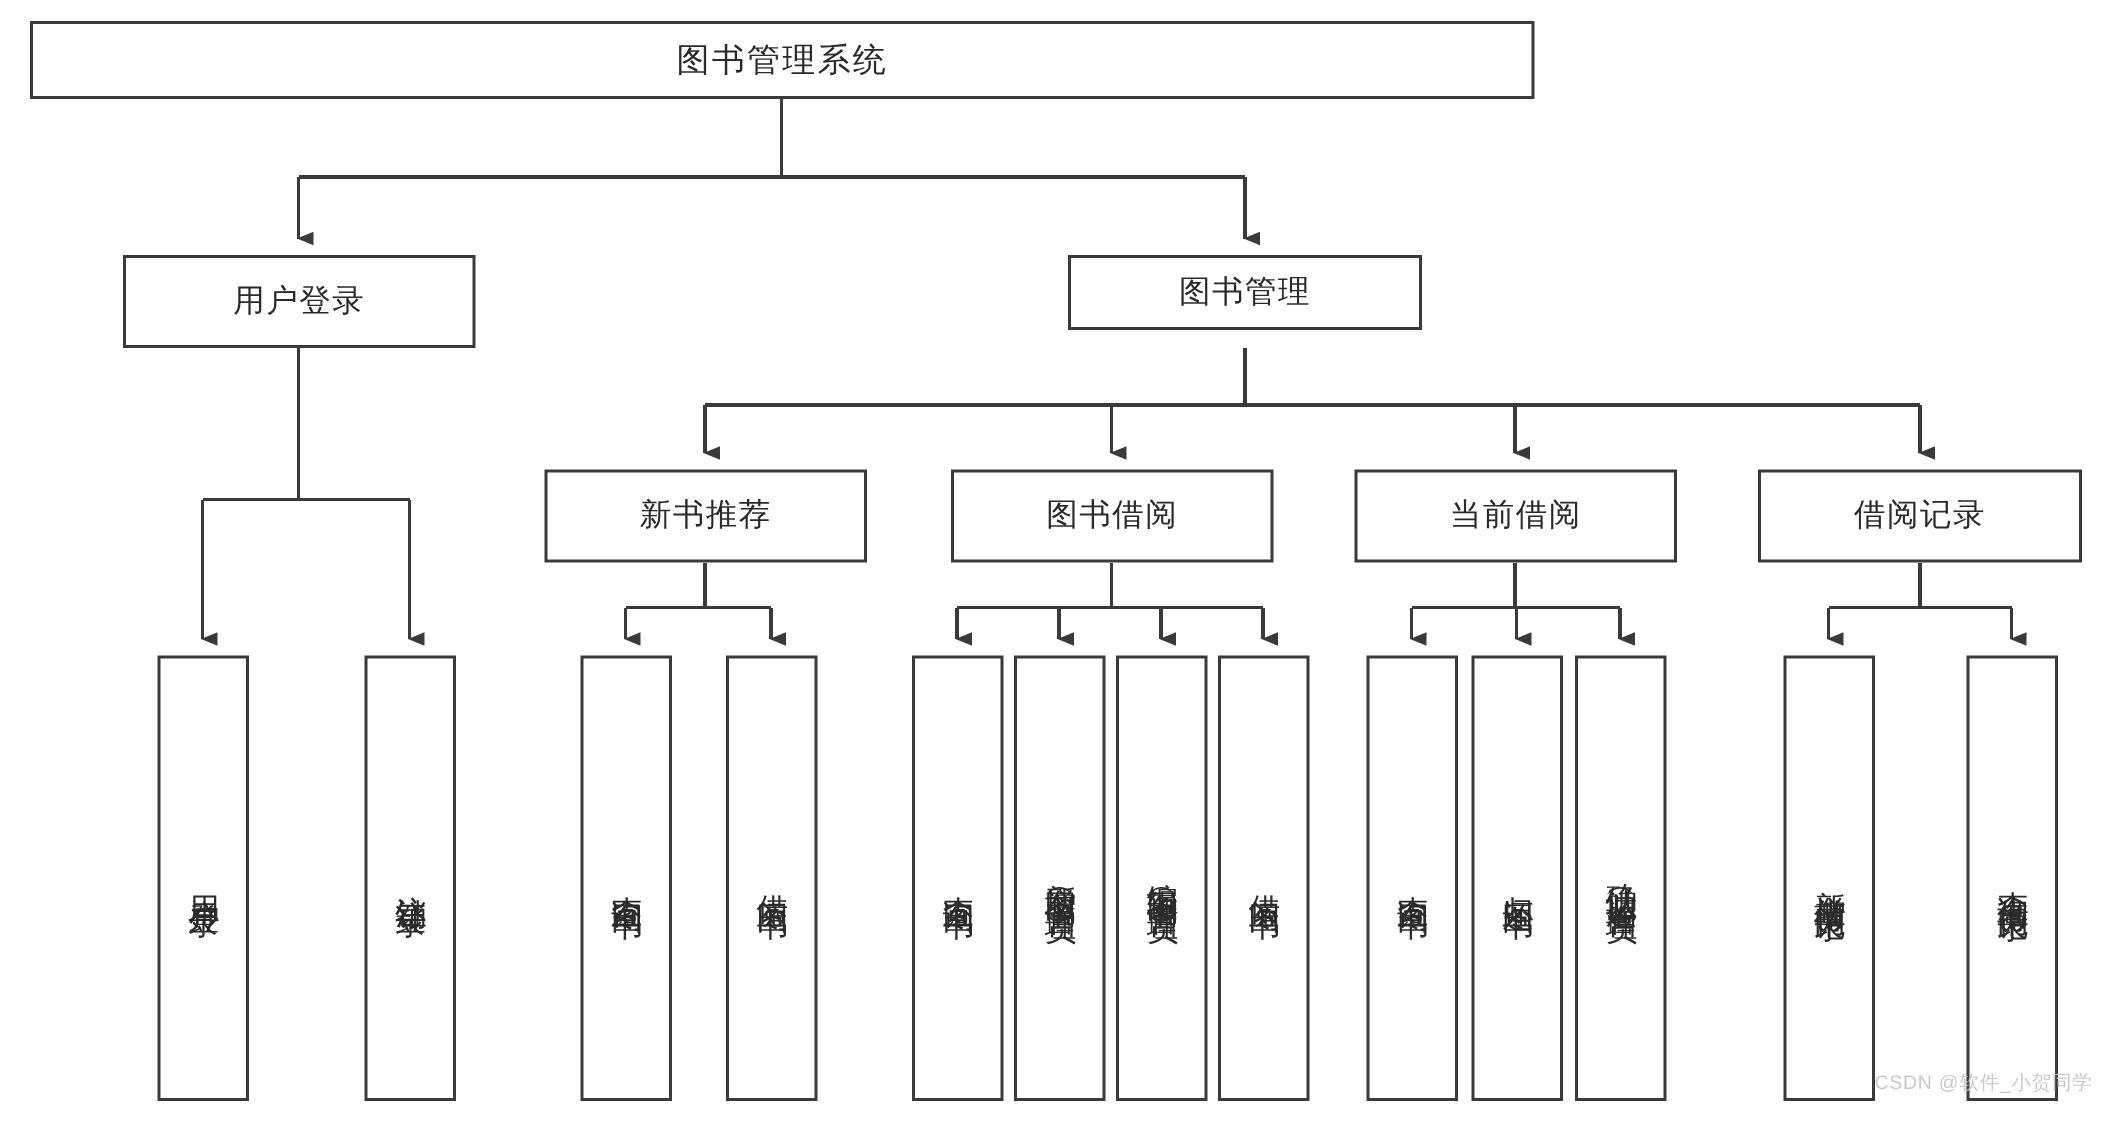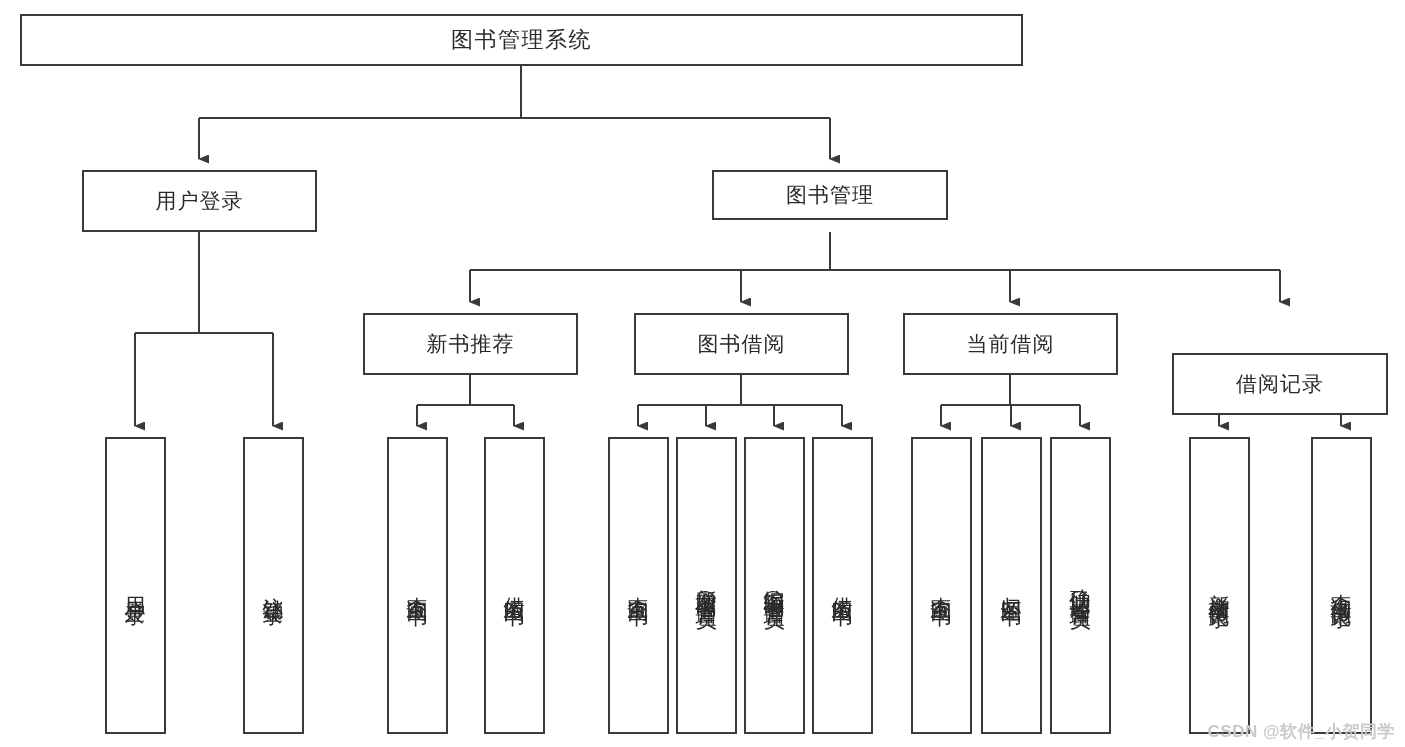--- a/index.html
+++ b/index.html
@@ -41,27 +41,26 @@
     letter-spacing:3px;
     line-height:1;
     white-space:nowrap;
     text-align:center;
   }
   #root-node .node-label{font-size:22px;letter-spacing:1.5px;}
 
   #watermark{
     position:absolute;
     right:10px;
-    bottom:4px;
-    font-size:17px;
+    bottom:16px;
+    font-size:13px;
     color:#c9c9c9;
     letter-spacing:0.5px;
     white-space:nowrap;
     user-select:none;
-    font-weight:bold;
   }
 </style>
 </head>
 <body>
 
 <div id="diagram-root">
 
   <svg id="tree-svg" viewBox="0 0 1405 747" xmlns="http://www.w3.org/2000/svg">
     <defs>
       <marker id="arrowhead" markerWidth="9" markerHeight="11" refX="4.5" refY="10" orient="auto" markerUnits="userSpaceOnUse">
@@ -118,21 +117,21 @@
 
   <div class="node-box horizontal" id="node-new-book-recommend" style="left: 363px; top: 313px; width: 215px; height: 62px; justify-content: center;">
     <span class="node-label">新书推荐</span>
   </div>
   <div class="node-box horizontal" id="node-current-borrow" style="left: 903px; top: 313px; width: 215px; height: 62px;">
     <span class="node-label">当前借阅</span>
   </div>
   <div class="node-box horizontal" id="node-book-borrow" style="left: 634px; top: 313px; width: 215px; height: 62px;">
     <span class="node-label">图书借阅</span>
   </div>
-  <div class="node-box horizontal" id="node-borrow-record" style="left: 1172px; top: 313px; width: 216px; height: 62px; margin-top: 40px;">
+  <div class="node-box horizontal" id="node-borrow-record" style="left: 1172px; top: 313px; width: 216px; height: 62px;">
     <span class="node-label">借阅记录</span>
   </div>
 
   <div id="leaf-layer">
       <div class="node-box vertical" style="left: 105px; top: 437px; width: 61px; height: 297px;">
         <span class="node-label">用户登录</span>
       </div>
       <div class="node-box vertical" style="left: 243px; top: 437px; width: 61px; height: 297px;">
         <span class="node-label">注销登录</span>
       </div>

